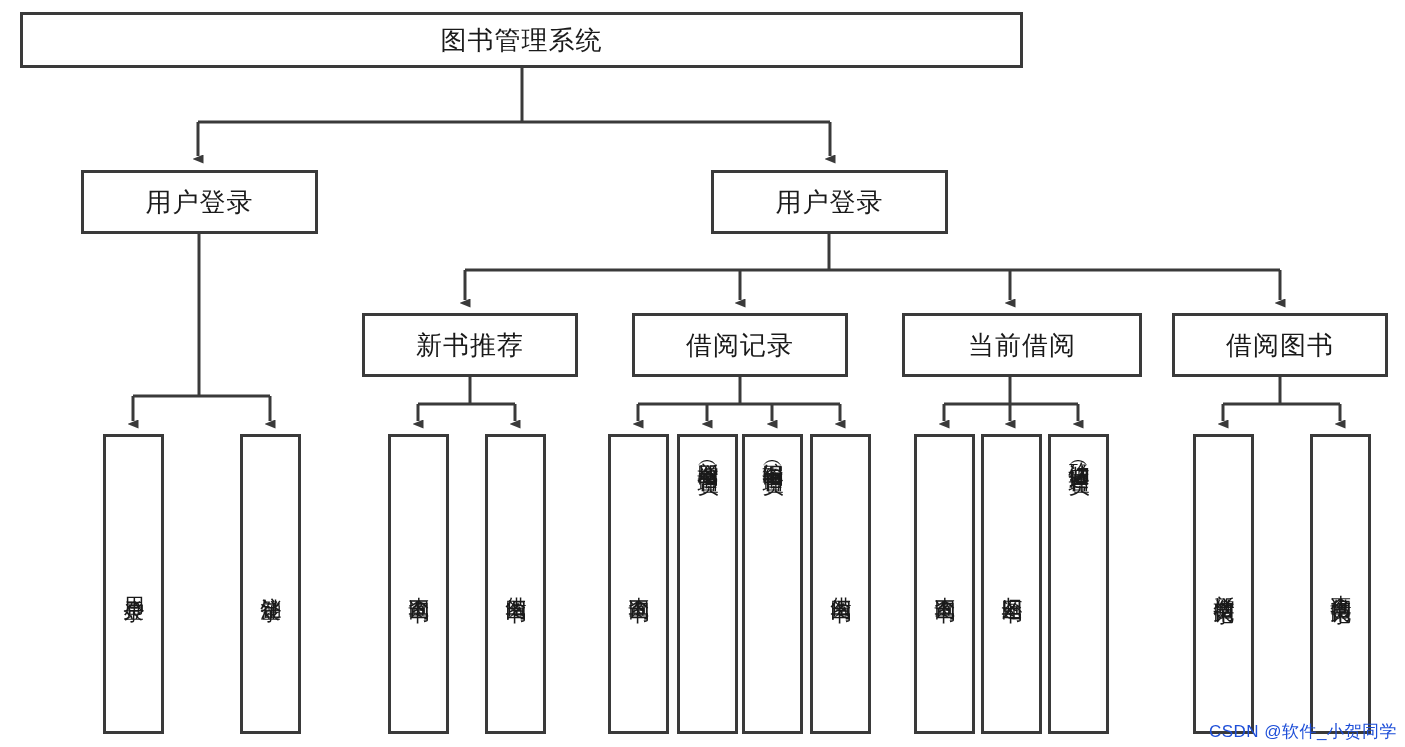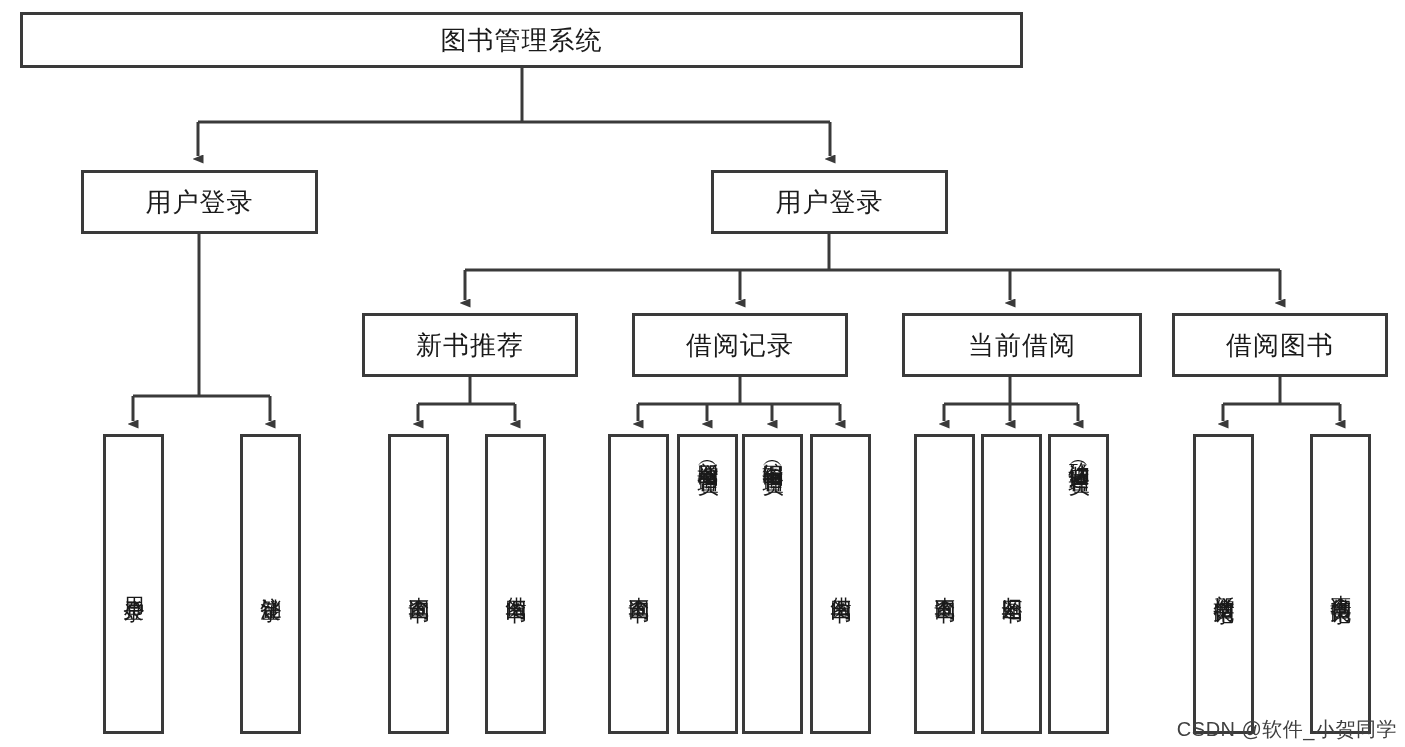--- a/index.html
+++ b/index.html
@@ -60,22 +60,22 @@
     margin-bottom: auto;
   }
   .node.vert.center {
     align-items: center;
     padding-top: 0;
   }
   #watermark {
     position: absolute;
     right: 8px;
     bottom: 4px;
-    font-size: 20px;
-    color: #404040;
+    font-size: 17px;
+    color: #1d4ed8;
     letter-spacing: 0.5px;
     white-space: nowrap;
   }
 </style>
 </head>
 <body>
 
 <div id="canvas">
 
   <svg id="edges" viewBox="0 0 1405 747" xmlns="http://www.w3.org/2000/svg">

